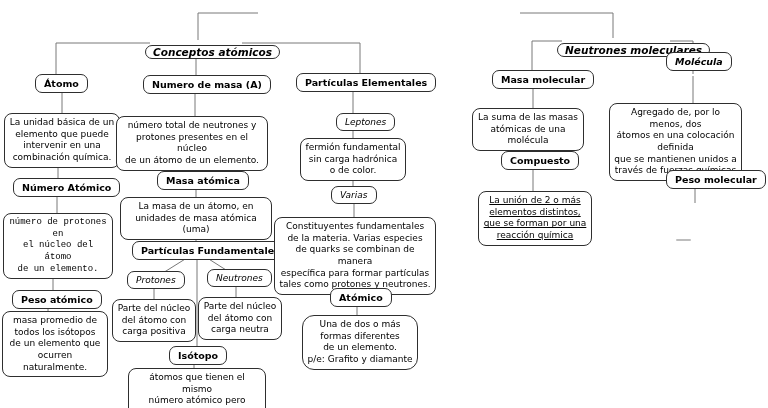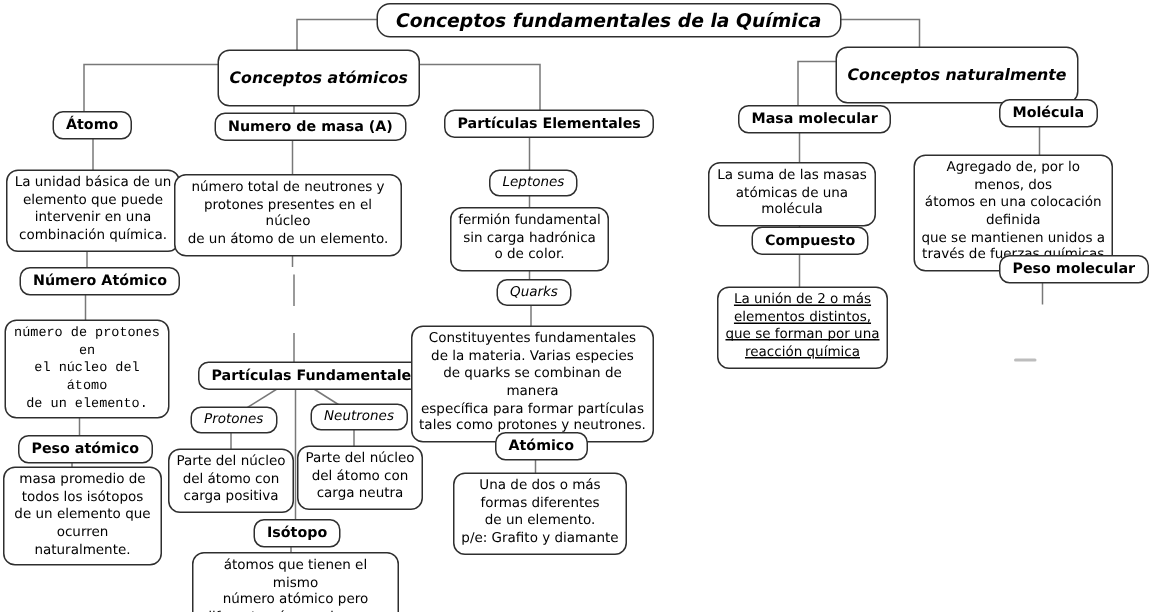--- a/index.html
+++ b/index.html
@@ -7,21 +7,21 @@
     position:relative;width:768px;height:408px;background:#ffffff;overflow:hidden;
     font-family:"DejaVu Sans","Liberation Sans",sans-serif;color:#000;
   }
   #edges{position:absolute;left:0;top:0;z-index:0;}
   .node{
     position:absolute;z-index:1;box-sizing:border-box;
     background:#ffffff;border:1px solid #2e2e2e;border-radius:7px;
     text-align:center;white-space:nowrap;
   }
   .title-node{font-size:12.5px;font-weight:bold;font-style:italic;padding:3px 12px;border-radius:9px;}
-  .hub{font-size:10.5px;font-weight:bold;font-style:italic;padding:12px 7px;border-radius:8px;}
+  .hub{font-size:10.5px;font-weight:bold;font-style:italic;padding:0 7px;border-radius:8px;margin-top:12px;}
   .concept{font-size:9.5px;font-weight:bold;padding:3px 8px;}
   .ital{font-size:9px;font-style:italic;padding:3px 8px;}
   .desc{
     font-size:9px;font-weight:normal;padding:3px 4px;line-height:1.3;
     white-space:pre-line;border-radius:8px;
   }
   .stray{position:absolute;z-index:1;background:#9a9a9a;opacity:.65;border-radius:2px;}
 </style>
 </head>
 <body>
@@ -58,85 +58,87 @@
     <polyline points="355,274 355,296"></polyline>
     <polyline points="357,299 357,322"></polyline>
     <polyline points="533,82 533,116"></polyline>
     <polyline points="533,131 533,158"></polyline>
     <polyline points="533,163 533,200"></polyline>
     <polyline points="693,76 693,112"></polyline>
     <polyline points="694,145 694,178"></polyline>
     <polyline points="695,182 695,203"></polyline>
   </svg>
 
-  <div class="node title-node" style="left:251px;top:2px;">Conceptos fundamentales de la Química</div>
 
   <div class="node hub" style="left:145px;top:33px;">Conceptos atómicos</div>
-  <div class="node hub" style="left:557px;top:31px;">Conceptos naturalmente</div>
+  <div class="node hub" style="left:557px;top:31px;">Neutrones moleculares</div>
 
   <div class="node concept" style="left:35px;top:74px;">Átomo</div>
   <div class="node desc" style="left:4px;top:113px;width:116px;">La unidad básica de un
 elemento que puede
 intervenir en una
 combinación química.</div>
   <div class="node concept" style="left:13px;top:178px;">Número Atómico</div>
   <div class="node desc" style="left:3px;top:213px;width:110px;font-family:Liberation Mono, monospace;">número de protones en
 el núcleo del átomo
 de un elemento.</div>
   <div class="node concept" style="left:12px;top:290px;">Peso atómico</div>
   <div class="node concept" style="left:143px;top:75px;">Numero de masa (A)</div>
 
   <div class="node desc" style="left:2px;top:311px;width:106px;">masa promedio de
 todos los isótopos
 de un elemento que
 ocurren naturalmente.</div>
   <div class="node desc" style="left:116px;top:116px;width:152px;">número total de neutrones y
 protones presentes en el núcleo
 de un átomo de un elemento.</div>
+  <div class="node concept" style="left:157px;top:171px;">Masa atómica</div>
+  <div class="node desc" style="left:120px;top:197px;width:152px;">La masa de un átomo, en
+unidades de masa atómica (uma)</div>
   <div class="node concept" style="left:132px;top:241px;">Partículas Fundamentales</div>
   <div class="node ital" style="left:127px;top:271px;">Protones</div>
   <div class="node ital" style="left:207px;top:269px;">Neutrones</div>
   <div class="node desc" style="left:112px;top:299px;width:84px;">Parte del núcleo
 del átomo con
 carga positiva</div>
   <div class="node desc" style="left:198px;top:297px;width:84px;">Parte del núcleo
 del átomo con
 carga neutra</div>
   <div class="node concept" style="left:169px;top:346px;">Isótopo</div>
   <div class="node desc" style="left:128px;top:368px;width:138px;">átomos que tienen el mismo
 número atómico pero
 diferente número de masa.</div>
 
   <div class="node concept" style="left:296px;top:73px;">Partículas Elementales</div>
-  <div class="node ital" style="left:326px;top:113px;text-align:right;">Leptones</div>
+  <div class="node ital" style="left:336px;top:113px;text-align:right;">Leptones</div>
   <div class="node desc" style="left:300px;top:138px;width:106px;">fermión fundamental
 sin carga hadrónica
 o de color.</div>
-  <div class="node ital" style="left:331px;top:186px;">Quarks</div>
+  <div class="node ital" style="left:331px;top:186px;">Varias</div>
   <div class="node desc" style="left:274px;top:217px;width:162px;">Constituyentes fundamentales
 de la materia. Varias especies
 de quarks se combinan de manera
 específica para formar partículas
 tales como protones y neutrones.</div>
   <div class="node concept" style="left:330px;top:288px;">Atómico</div>
-  <div class="node desc" style="left:302px;top:315px;width:116px;">Una de dos o más
+  <div class="node desc" style="left:302px;top:315px;width:116px;border-radius:12px;">Una de dos o más
 formas diferentes
 de un elemento.
 p/e: Grafito y diamante</div>
 
   <div class="node concept" style="left:492px;top:70px;">Masa molecular</div>
   <div class="node desc" style="left:472px;top:108px;width:112px;">La suma de las masas
 atómicas de una molécula</div>
   <div class="node concept" style="left:501px;top:151px;">Compuesto</div>
   <div class="node desc" style="left:478px;top:191px;width:114px;text-decoration:underline;">La unión de 2 o más
 elementos distintos,
 que se forman por una
 reacción química</div>
 
-  <div class="node concept" style="left:666px;top:66px;">Molécula</div>
+  <div class="node concept" style="left:666px;top:52px;font-style:italic;">Molécula</div>
   <div class="node desc" style="left:609px;top:103px;width:133px;">Agregado de, por lo menos, dos
 átomos en una colocación definida
 que se mantienen unidos a
 través de fuerzas químicas</div>
   <div class="node concept" style="left:654px;top:170px;margin-left:12px;">Peso molecular</div>
 
   <div class="stray" style="left:676px;top:239px;width:15px;height:2px;"></div>
 
 </div>
 

